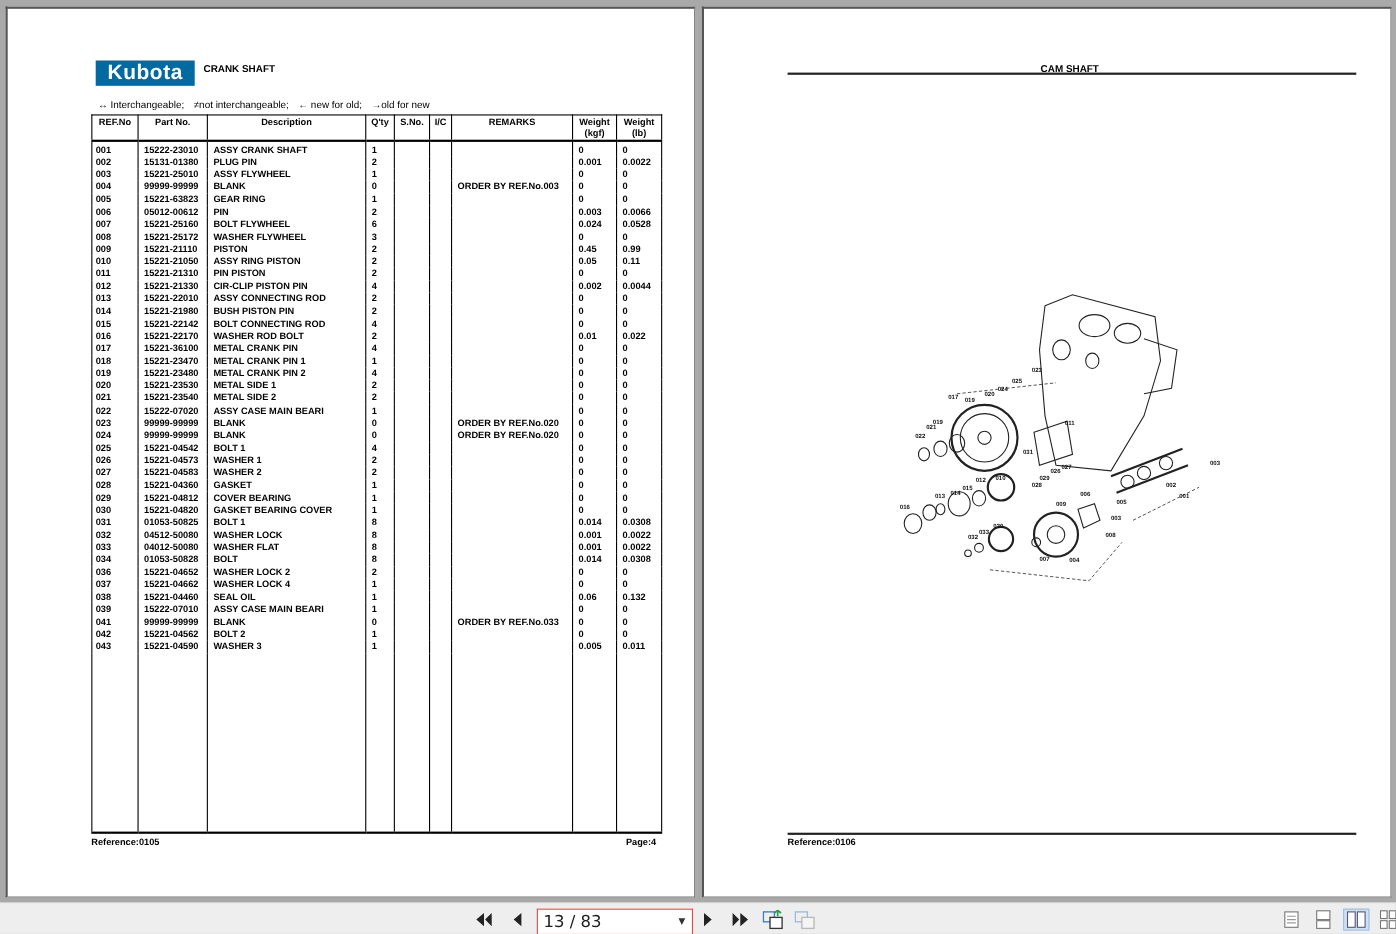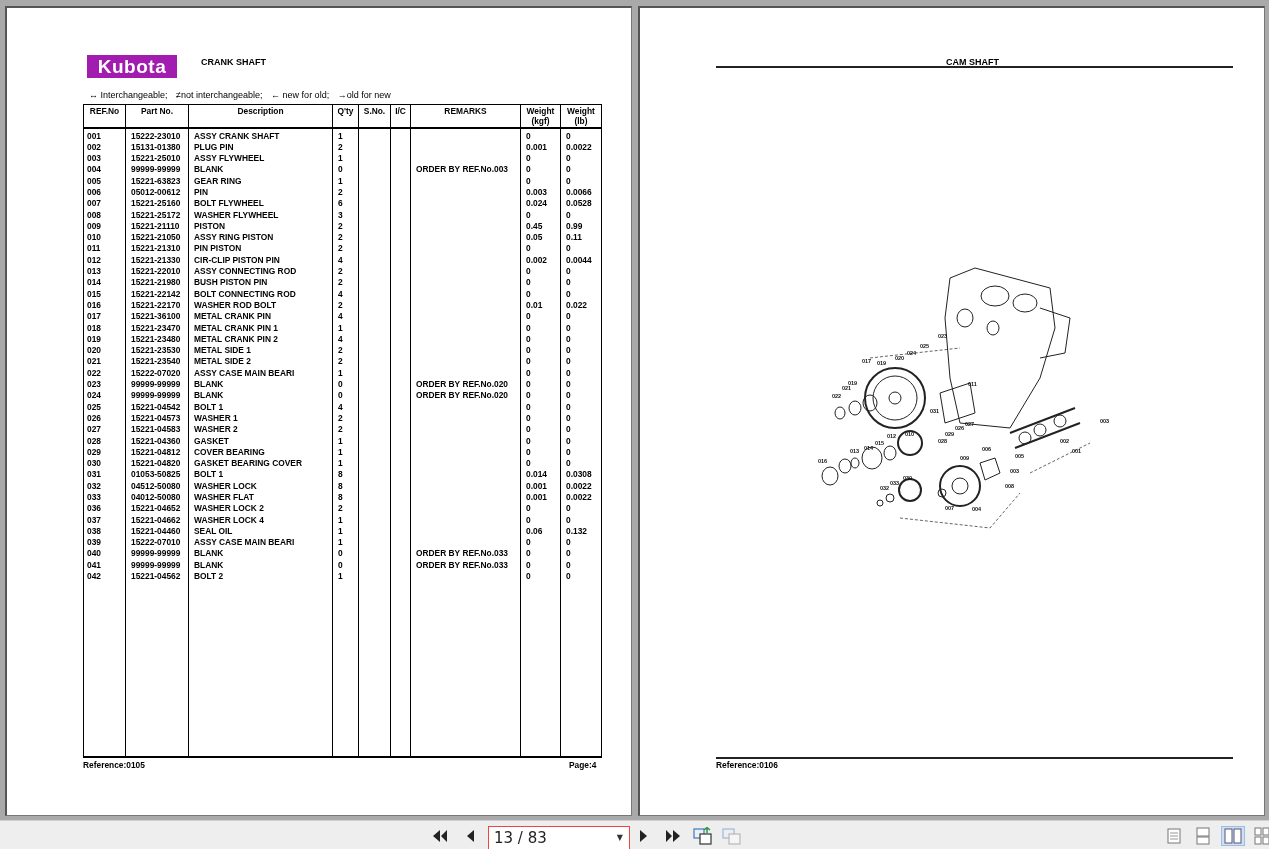--- a/index.html
+++ b/index.html
@@ -6,24 +6,24 @@
   html, body { width: 1269px; height: 849px; overflow: hidden; }
   body { background: #a9a9a9; font-family: "Liberation Sans", sans-serif; position: relative; }
 
   .viewer { position: absolute; left: 0; top: 0; width: 1269px; height: 820px; background: #a9a9a9; }
   .page { position: absolute; top: 6px; height: 810px; background: #ffffff;
           border-left: 2px solid #555; border-top: 2px solid #555; border-right: 1px solid #777; border-bottom: 1px solid #777; }
   .page-left { left: 5px; width: 627px; }
   .page-right { left: 638px; width: 627px; padding-left: 40px; }
 
   
-  .logo { position: absolute; left: 80px; top: 47px; width: 90px; height: 23px; background: #a21caf;
+  .logo { position: absolute; left: 80px; top: 47px; width: 90px; height: 23px; background: #0369a1;
           color: #fff; font-size: 19px; font-weight: bold; line-height: 23px; text-align: center; letter-spacing: 0.5px; }
   .section-title { position: absolute; font-size: 9px; font-weight: bold; color: #000; }
-  .left-title { left: 178px; top: 49px; margin-left: 16px; }
+  .left-title { left: 178px; top: 49px; }
   .legend { position: absolute; left: 82px; top: 82px; font-size: 9px; color: #000; white-space: nowrap; }
   .legend span { margin-right: 6px; }
 
   table.parts { position: absolute; left: 76px; top: 96px; width: 518px; height: 654px;
                 border-collapse: collapse; font-size: 8.4px; color: #000; table-layout: fixed; }
   table.parts th { border: 1px solid #000; border-bottom: 2px solid #000; font-weight: bold; text-align: center;
                    vertical-align: top; height: 23px; line-height: 10px; padding-top: 1px; }
   table.parts td { border-left: 1px solid #000; border-right: 1px solid #000; font-weight: bold;
                    height: 11.3px; line-height: 11.3px; padding-left: 5px; white-space: nowrap; overflow: hidden; }
   table.parts td.c-ref { padding-left: 3px; }
@@ -448,20 +448,31 @@
             <td class="c-part">04012-50080</td>
             <td class="c-desc">WASHER FLAT</td>
             <td class="c-qty">8</td>
             <td class="c-sno"></td>
             <td class="c-ic"></td>
             <td class="c-remarks"></td>
             <td class="c-kgf">0.001</td>
             <td class="c-lb">0.0022</td>
           </tr>
           <tr>
+            <td class="c-ref">034</td>
+            <td class="c-part">01053-50828</td>
+            <td class="c-desc">BOLT</td>
+            <td class="c-qty">8</td>
+            <td class="c-sno"></td>
+            <td class="c-ic"></td>
+            <td class="c-remarks"></td>
+            <td class="c-kgf">0.014</td>
+            <td class="c-lb">0.0308</td>
+          </tr>
+          <tr>
             <td class="c-ref">036</td>
             <td class="c-part">15221-04652</td>
             <td class="c-desc">WASHER LOCK 2</td>
             <td class="c-qty">2</td>
             <td class="c-sno"></td>
             <td class="c-ic"></td>
             <td class="c-remarks"></td>
             <td class="c-kgf">0</td>
             <td class="c-lb">0</td>
           </tr>
@@ -488,31 +499,20 @@
             <td class="c-lb">0.132</td>
           </tr>
           <tr>
             <td class="c-ref">039</td>
             <td class="c-part">15222-07010</td>
             <td class="c-desc">ASSY CASE MAIN BEARI</td>
             <td class="c-qty">1</td>
             <td class="c-sno"></td>
             <td class="c-ic"></td>
             <td class="c-remarks"></td>
-            <td class="c-kgf">0</td>
-            <td class="c-lb">0</td>
-          </tr>
-          <tr>
-            <td class="c-ref">040</td>
-            <td class="c-part">99999-99999</td>
-            <td class="c-desc">BLANK</td>
-            <td class="c-qty">0</td>
-            <td class="c-sno"></td>
-            <td class="c-ic"></td>
-            <td class="c-remarks">ORDER BY REF.No.033</td>
             <td class="c-kgf">0</td>
             <td class="c-lb">0</td>
           </tr>
           <tr>
             <td class="c-ref">041</td>
             <td class="c-part">99999-99999</td>
             <td class="c-desc">BLANK</td>
             <td class="c-qty">0</td>
             <td class="c-sno"></td>
             <td class="c-ic"></td>
@@ -523,20 +523,31 @@
           <tr>
             <td class="c-ref">042</td>
             <td class="c-part">15221-04562</td>
             <td class="c-desc">BOLT 2</td>
             <td class="c-qty">1</td>
             <td class="c-sno"></td>
             <td class="c-ic"></td>
             <td class="c-remarks"></td>
             <td class="c-kgf">0</td>
             <td class="c-lb">0</td>
+          </tr>
+          <tr>
+            <td class="c-ref">043</td>
+            <td class="c-part">15221-04590</td>
+            <td class="c-desc">WASHER 3</td>
+            <td class="c-qty">1</td>
+            <td class="c-sno"></td>
+            <td class="c-ic"></td>
+            <td class="c-remarks"></td>
+            <td class="c-kgf">0.005</td>
+            <td class="c-lb">0.011</td>
           </tr>
           <tr class="filler">
             <td></td>
             <td></td>
             <td></td>
             <td></td>
             <td></td>
             <td></td>
             <td></td>
             <td></td>

